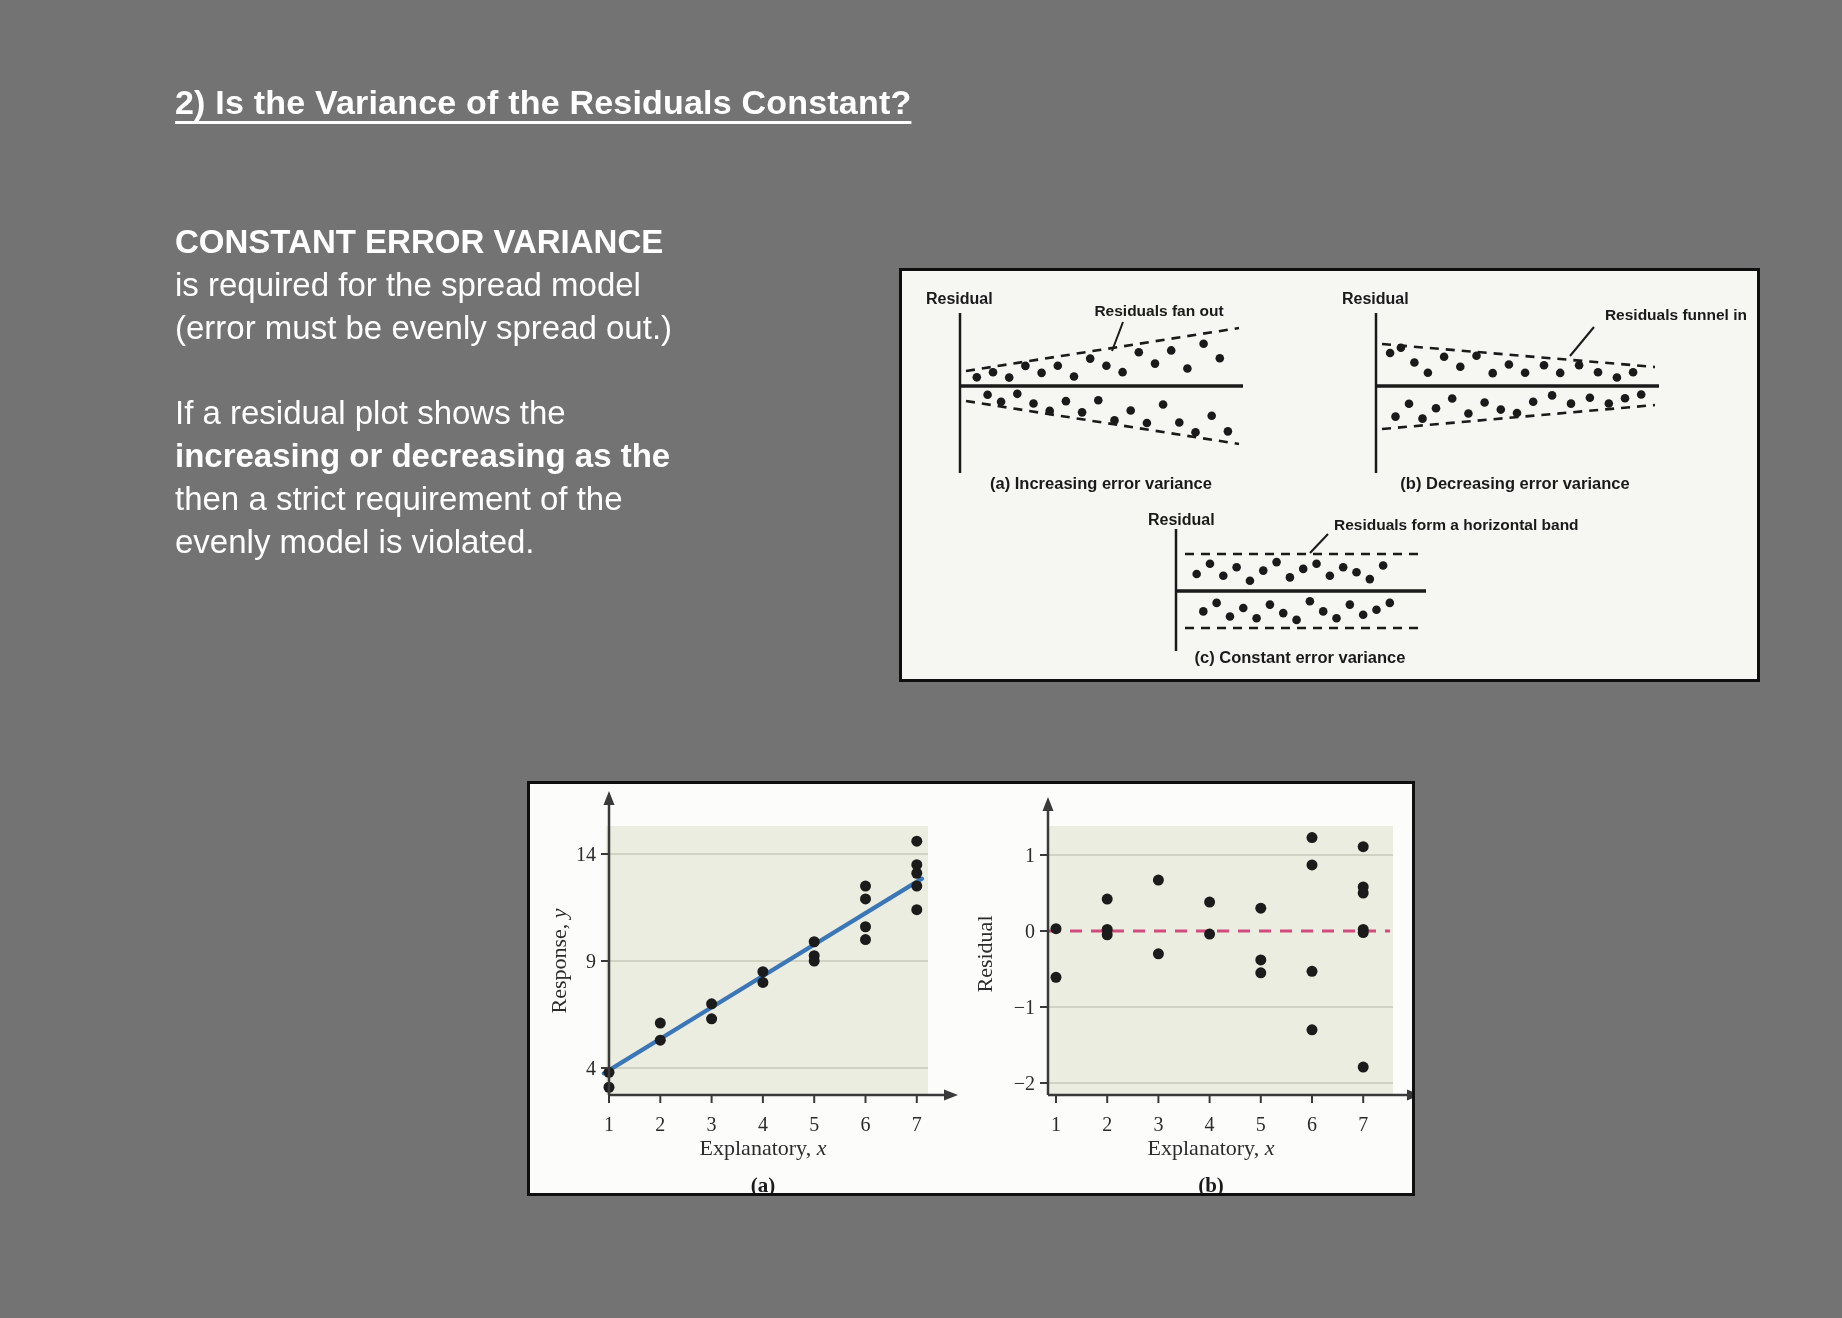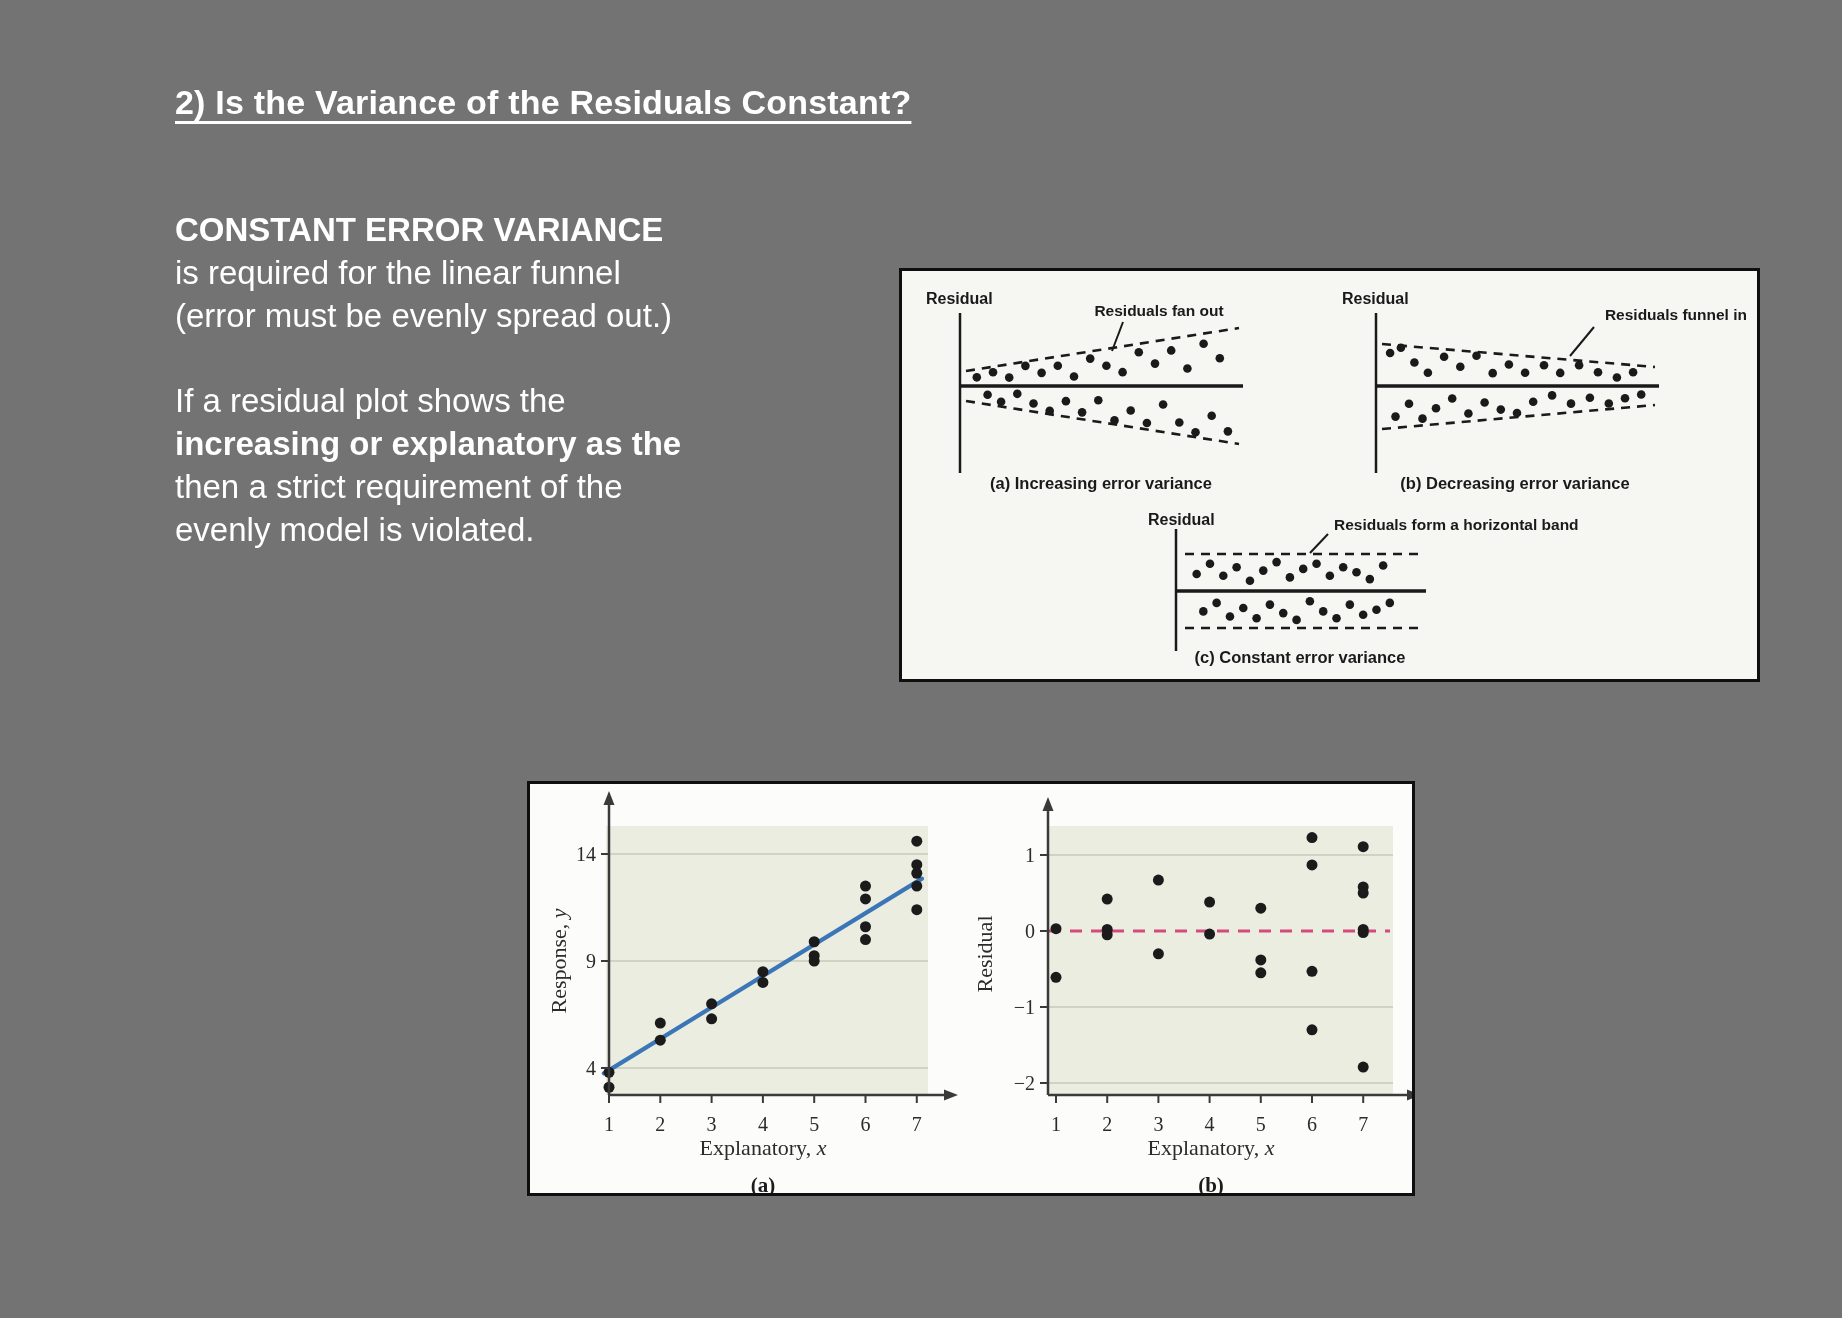--- a/index.html
+++ b/index.html
@@ -3,44 +3,44 @@
 <meta charset="utf-8">
 <style>
   html,body{margin:0;padding:0;background:#4e4e50;}
   .slide{position:relative;width:1842px;height:1318px;background:#737373;overflow:hidden;
          font-family:"Liberation Sans", sans-serif;}
   .title{position:absolute;left:175px;top:83px;margin:0;color:#ffffff;
          font-size:34px;font-weight:700;letter-spacing:0.2px;
          text-decoration:underline;text-decoration-thickness:3px;text-underline-offset:7px;}
   .body-text{position:absolute;left:175px;top:208px;width:610px;color:#ffffff;
              font-size:33px;line-height:43px;}
-  .body-text .para{margin:0 0 42px 0;}
+  .body-text .para{margin:12px 0 42px 0;}
   .body-text .line{white-space:nowrap;}
   .body-text .bold{font-weight:700;}
   .figure{position:absolute;box-sizing:border-box;}
   .figure-top{left:899px;top:268px;width:861px;height:414px;background:#f6f6f3;
               border:3px solid #0f0f0f;}
   .figure-bottom{left:527px;top:781px;width:888px;height:415px;background:#fcfcfa;
                  border:3px solid #0f0f0f;}
   .figure svg{display:block;}
 </style>
 </head>
 <body>
 
 <div class="slide">
   <h1 class="title">2) Is the Variance of the Residuals Constant?</h1>
   <div class="body-text" id="body-text">
       <div class="para">
         <div class="line bold">CONSTANT ERROR VARIANCE</div>
-        <div class="line">is required for the linear funnel</div>
+        <div class="line">is required for the spread model</div>
         <div class="line">(error must be evenly spread out.)</div>
       </div>
       <div class="para">
         <div class="line">If a residual plot shows the</div>
-        <div class="line bold">increasing or explanatory as the</div>
+        <div class="line bold">increasing or decreasing as the</div>
         <div class="line">then a strict requirement of the</div>
         <div class="line">evenly model is violated.</div>
       </div>
     </div>
   <div class="figure figure-top" id="fig1">
       <svg width="855" height="408" viewBox="0 0 855 408">
         <g>
           <line x1="58" y1="42" x2="58" y2="202" stroke="#1a1a1a" stroke-width="2.5"></line>
           <line x1="58" y1="115" x2="341" y2="115" stroke="#1a1a1a" stroke-width="3.5"></line>
           <line x1="64" y1="100" x2="337" y2="57" stroke="#1a1a1a" stroke-width="2.6" stroke-dasharray="9 7"></line>

